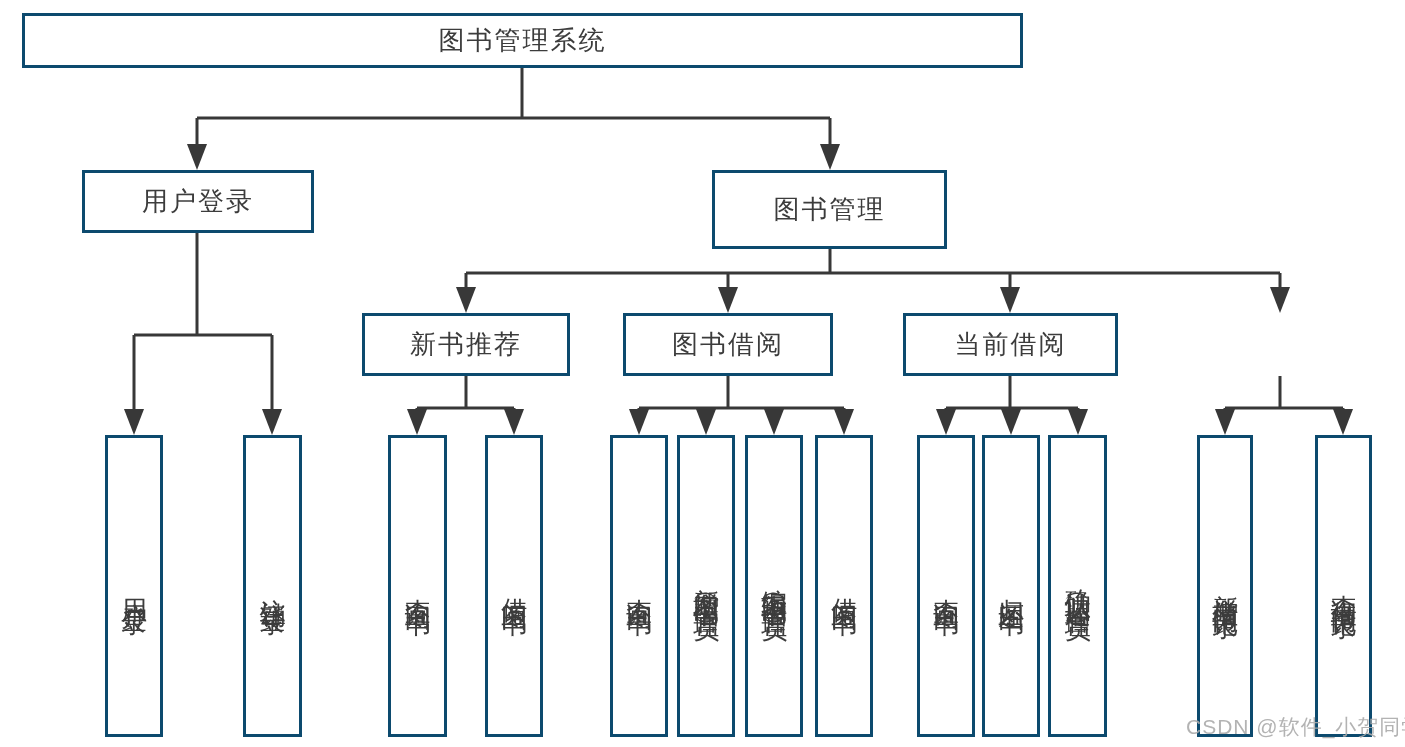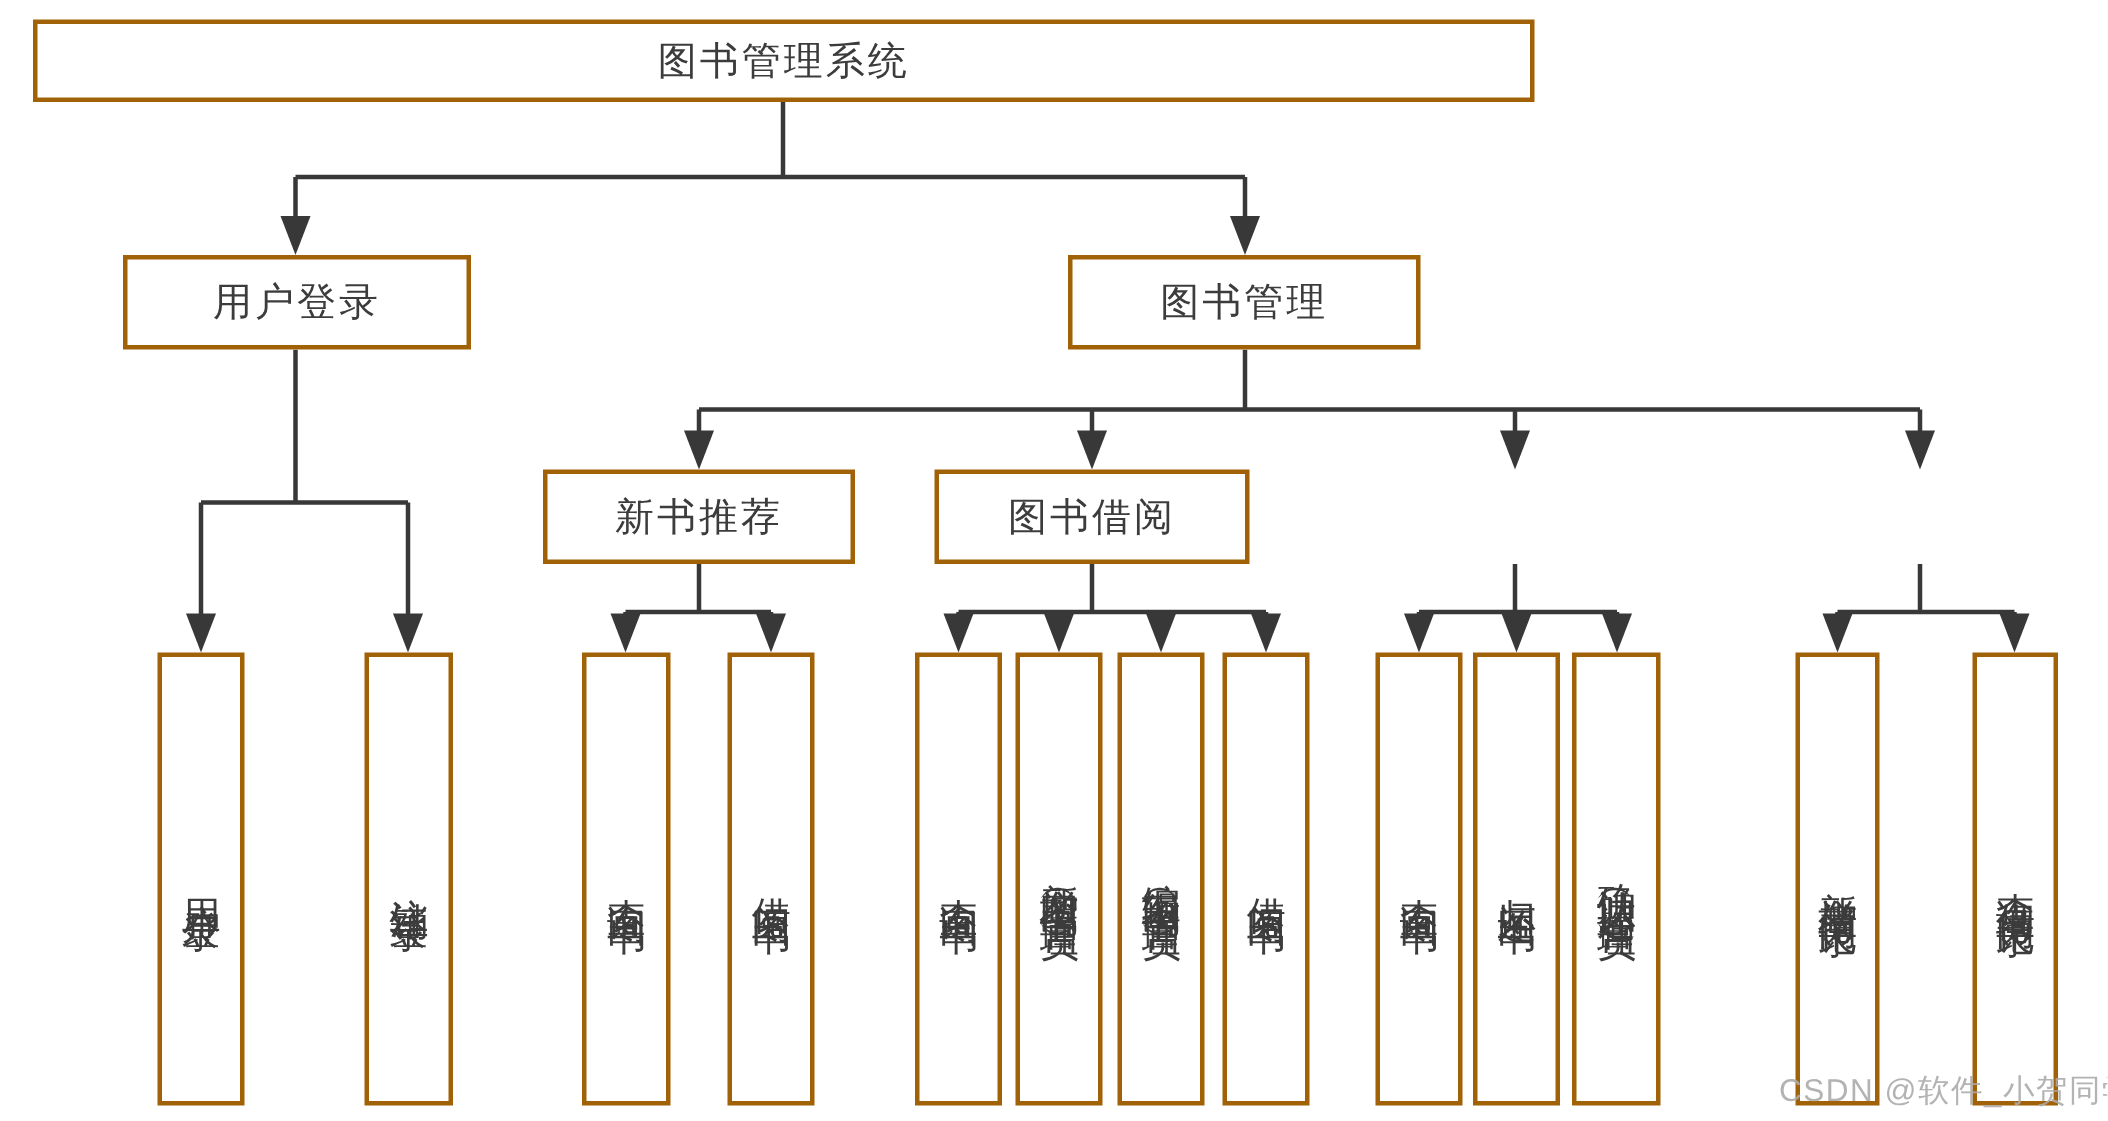--- a/index.html
+++ b/index.html
@@ -13,21 +13,21 @@
     color: #3c3c3c;
   }
   svg.connectors {
     position: absolute;
     left: 0; top: 0;
     width: 1405px; height: 747px;
   }
   .node {
     position: absolute;
     background: #ffffff;
-    border: 3px solid #a16207;
+    border: 3px solid #0c4a6e;
     box-sizing: border-box;
     display: flex;
     align-items: center;
     justify-content: center;
   }
   .h-node .label {
     font-size: 26px;
     letter-spacing: 2px;
     white-space: nowrap;
   }
@@ -95,29 +95,32 @@
     </g>
   </svg>
 
   <div class="node h-node" style="left:22px; top:13px; width:1001px; height:55px">
     <span class="label">图书管理系统</span>
   </div>
 
   <div class="node h-node" style="left:82px; top:170px; width:232px; height:63px">
     <span class="label">用户登录</span>
   </div>
-  <div class="node h-node" style="left:712px; top:170px; width:235px; height:63px">
+  <div class="node h-node" style="left:712px; top:170px; width:235px; height:79px">
     <span class="label">图书管理</span>
   </div>
 
   <div class="node h-node" style="left:362px; top:313px; width:208px; height:63px">
     <span class="label">新书推荐</span>
   </div>
   <div class="node h-node" style="left:623px; top:313px; width:210px; height:63px">
     <span class="label">图书借阅</span>
+  </div>
+  <div class="node h-node" style="left:903px; top:313px; width:215px; height:63px">
+    <span class="label">当前借阅</span>
   </div>
 
   <div class="node v-node" style="left:105px; top:435px; width:58px; height:302px">
     <span class="label">用户登录</span>
   </div>
   <div class="node v-node" style="left:243px; top:435px; width:59px; height:302px">
     <span class="label">注销登录</span>
   </div>
 
   <div class="node v-node" style="left:388px; top:435px; width:59px; height:302px">

